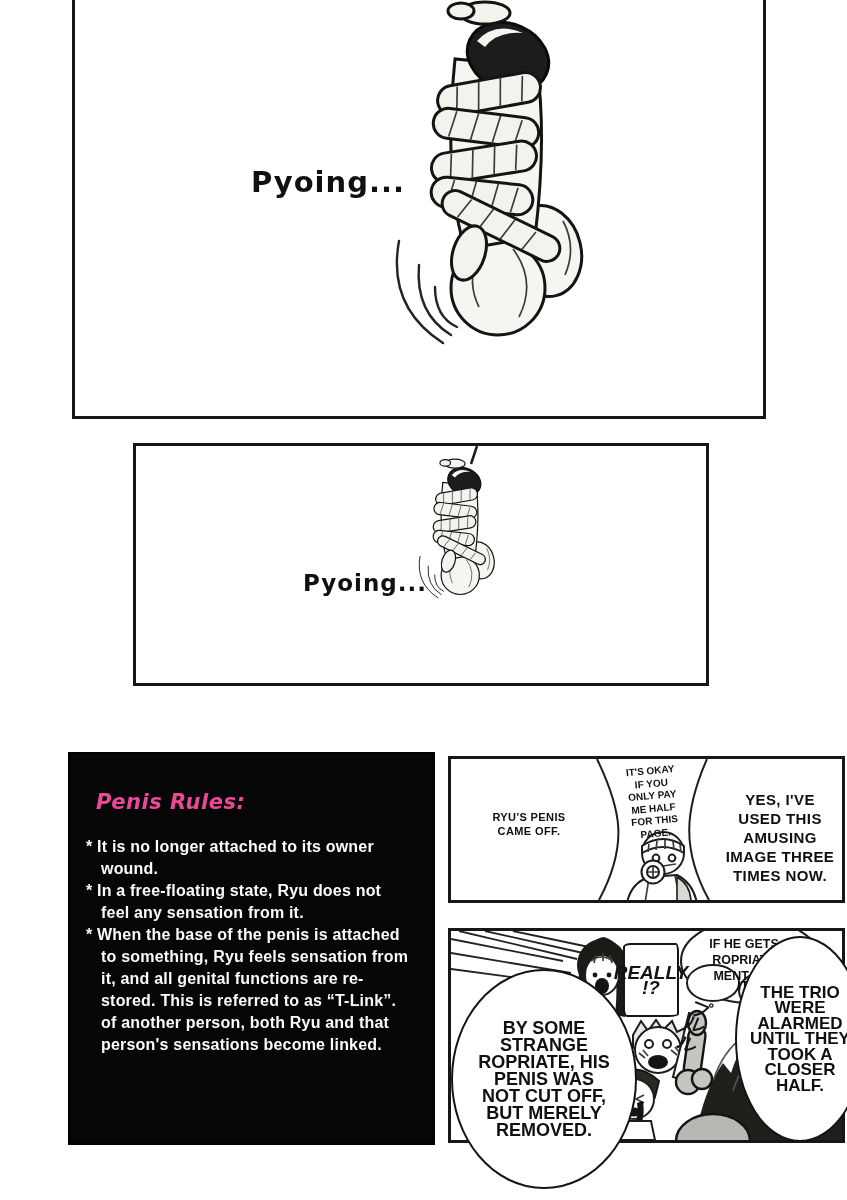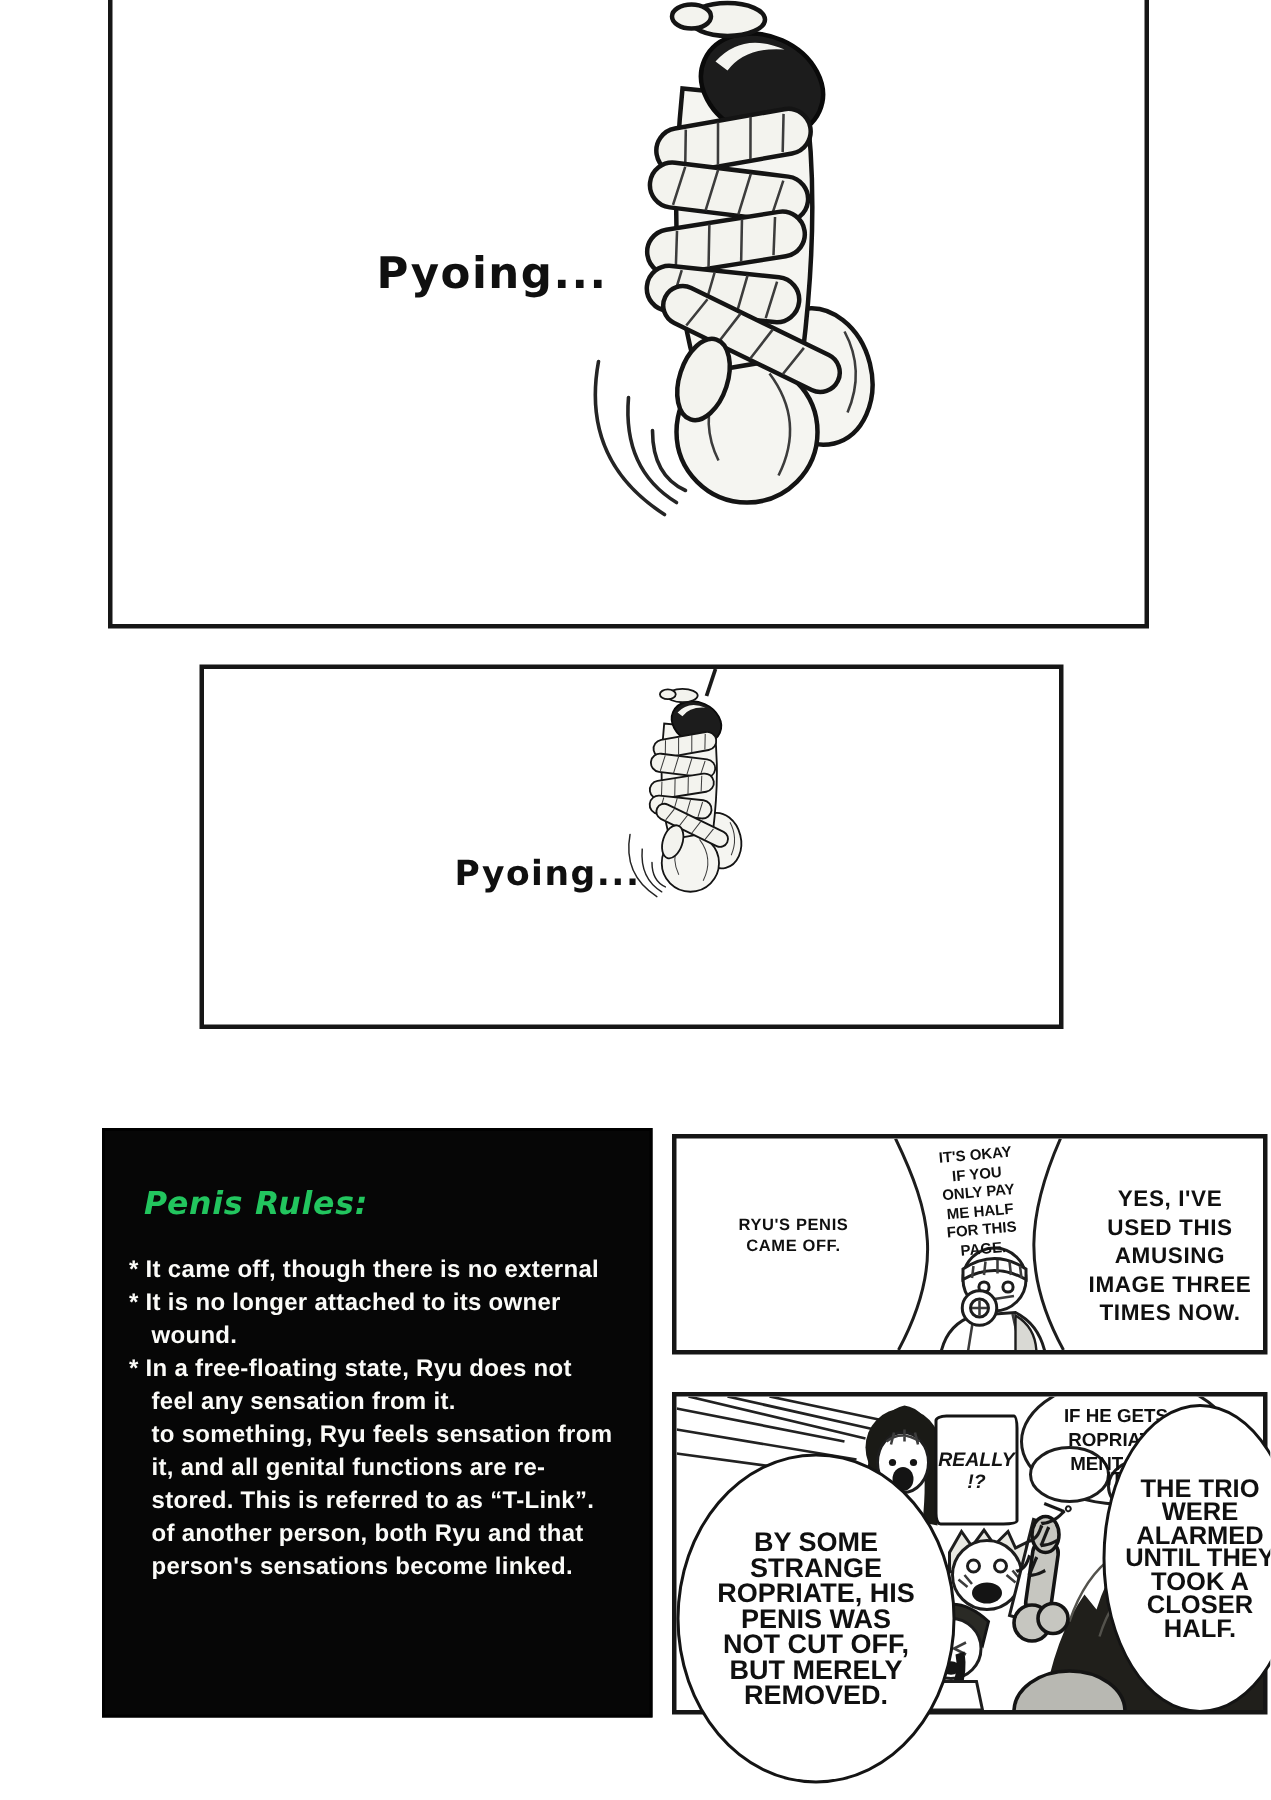--- a/index.html
+++ b/index.html
@@ -5,21 +5,21 @@
   html,body{margin:0;padding:0;background:#ffffff;}
   #page{position:relative;width:847px;height:1200px;background:#ffffff;overflow:hidden;
         font-family:"Liberation Sans",sans-serif;color:#141414;border-radius:19px;}
   .panel{position:absolute;box-sizing:border-box;border:3px solid #161616;background:#ffffff;}
   .clip{position:absolute;inset:0;overflow:hidden;}
   .sfx-pyoing{position:absolute;font-family:"DejaVu Sans",sans-serif;font-weight:bold;
         letter-spacing:1px;color:#101010;}
   
   #rules-panel{position:absolute;box-sizing:border-box;background:#060606;border:2px solid #000;}
   .rules-title{font-family:"DejaVu Sans",sans-serif;font-style:italic;font-weight:bold;
-        font-size:21px;color:#22c55e;letter-spacing:.5px;}
+        font-size:21px;color:#ec4899;letter-spacing:.5px;}
   .rule-line{font-size:16px;font-weight:bold;line-height:22px;color:#fbfbf8;
         letter-spacing:.2px;white-space:nowrap;}
   .rule-line.cont{padding-left:15px;}
   
   .cap{position:absolute;font-weight:bold;text-align:center;color:#101010;}
   .cap div{line-height:1.26;}
   .bubble{position:absolute;background:#ffffff;border:2.5px solid #141414;border-radius:50%;
         display:flex;align-items:center;justify-content:center;text-align:center;}
   .bubble .cap-inner{font-weight:bold;color:#101010;}
   .really-box{position:absolute;background:#fff;border:2px solid #151515;
@@ -109,25 +109,25 @@
         <line x1="94" y1="0" x2="88" y2="18" stroke="#1a1a1a" stroke-width="2.5"></line>
         <use href="#ropey" transform="translate(26,12) scale(0.6)"></use>
       </svg>
       <div class="sfx-pyoing" style="left:167px;top:124px;font-size:23px;">Pyoing...</div>
     </div>
   </div>
 
   <div id="rules-panel" style="left:68px;top:752px;width:367px;height:393px;">
     <div class="rules-title" style="position:absolute;left:26px;top:36px;">Penis Rules:</div>
     <div style="position:absolute;left:16px;top:82px;width:344px;">
-      <div class="rule-line">* It came off, though there is no external</div>
       <div class="rule-line">* It is no longer attached to its owner</div>
       <div class="rule-line cont">wound.</div>
       <div class="rule-line">* In a free-floating state, Ryu does not</div>
       <div class="rule-line cont">feel any sensation from it.</div>
+      <div class="rule-line">* When the base of the penis is attached</div>
       <div class="rule-line cont">to something, Ryu feels sensation from</div>
       <div class="rule-line cont">it, and all genital functions are re-</div>
       <div class="rule-line cont">stored. This is referred to as “T-Link”.</div>
       <div class="rule-line cont">of another person, both Ryu and that</div>
       <div class="rule-line cont">person's sensations become linked.</div>
     </div>
   </div>
 
   <div class="panel" id="panel4" style="left:448px;top:756px;width:397px;height:147px;">
     <div class="clip">
@@ -226,21 +226,21 @@
       </svg>
 
       <div class="cap" style="left:240px;top:6px;width:106px;font-size:12.5px;line-height:14.5px;">
         <div>IF HE GETS</div>
         <div>ROPRIATE</div>
         <div>MENT RIG</div>
       </div>
       <div class="cap" style="left:280px;top:48px;width:24px;font-size:12.5px;">IT</div>
 
       <div class="really-box" style="left:172px;top:12px;width:52px;height:70px;">
-        <div style="font-size:13px;line-height:15px;">
+        <div style="font-size:19px;line-height:15px;">
           <div>REALLY</div>
           <div>!?</div>
         </div>
       </div>
 
       <div class="sfx-kana" style="left:236px;top:52px;">プルル</div>
     </div>
 
     <div class="bubble" style="left:0px;top:38px;width:182px;height:216px;">
       <div class="cap-inner" style="font-size:18px;line-height:17px;">

